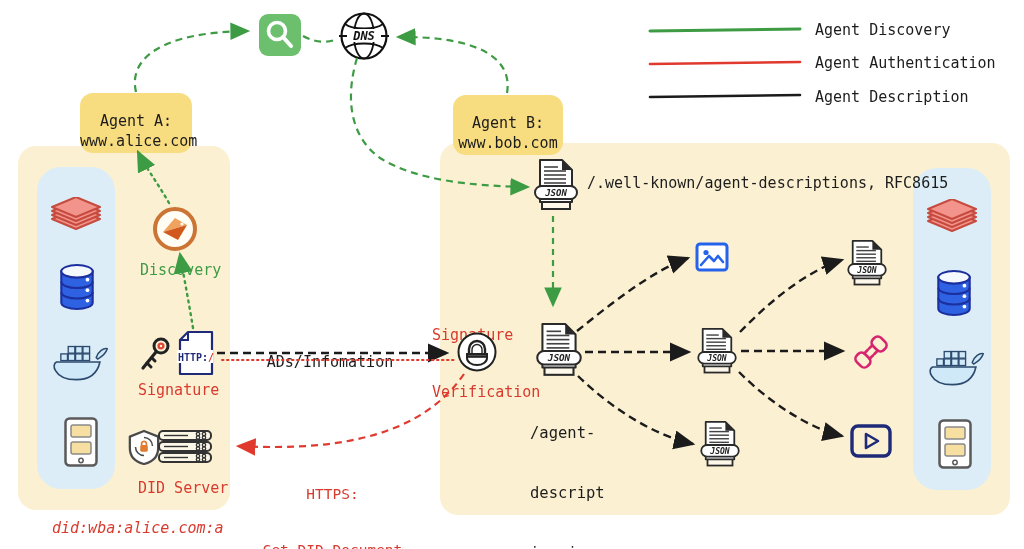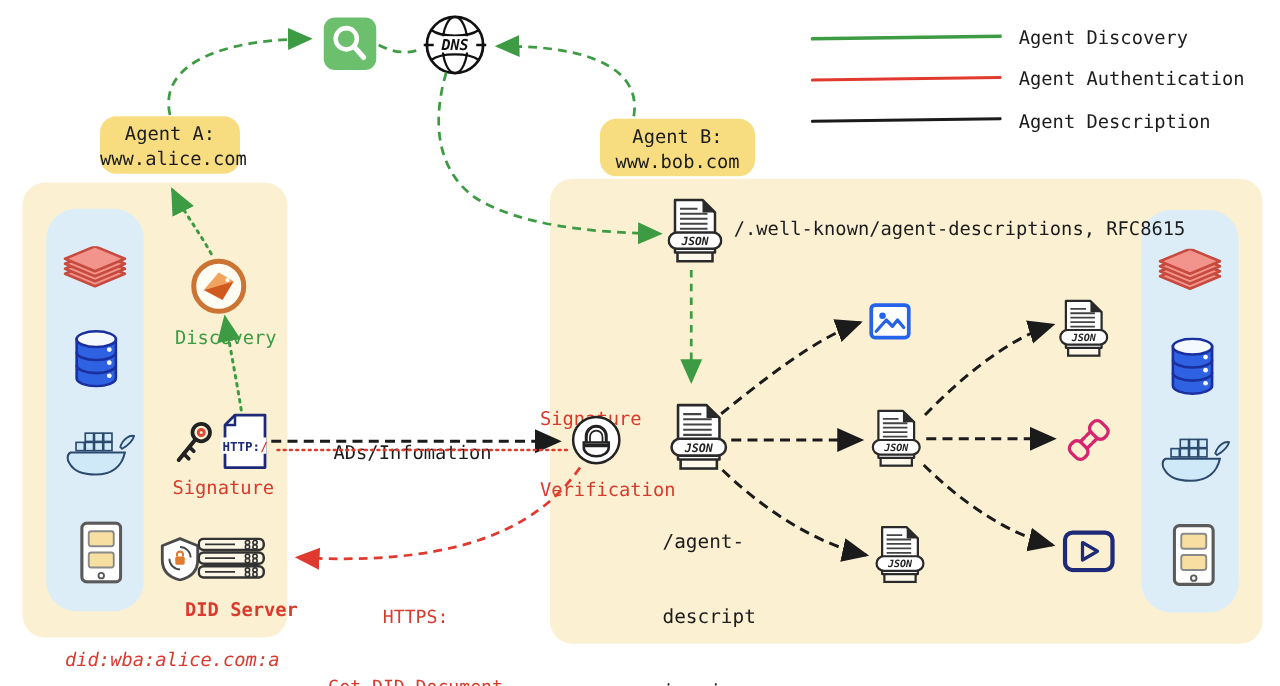--- a/index.html
+++ b/index.html
@@ -2,21 +2,21 @@
 <html><head>
 <meta charset="utf-8">
 <style>
   html,body{margin:0;padding:0;background:#fff;}
   #canvas{position:relative;width:1024px;height:549px;background:#ffffff;overflow:hidden;
           font-family:"DejaVu Sans Mono",monospace;}
   .abs{position:absolute;}
   .panel{background:#fbf1d2;border-radius:18px;}
   .sidebar{background:#dcedf7;border-radius:24px;}
   .tag{background:#f8dd80;border-radius:13px;text-align:center;
-       font-size:15px;line-height:20px;color:#1c1c1c;padding-top:4px;}
+       font-size:15px;line-height:20px;color:#1c1c1c;padding-top:18px;}
   .mono15{font-size:15px;color:#1c1c1c;white-space:pre;}
   .red{color:#d93a2e;}
   .green{color:#3d9b44;}
   .center{text-align:center;}
   svg{display:block;}
   #overlay{position:absolute;left:0;top:0;pointer-events:none;}
 </style>
 </head>
 <body>
 
@@ -24,21 +24,21 @@
 
   <div class="abs panel" style="left:18px;top:146px;width:212px;height:364px;"></div>
   <div class="abs panel" style="left:440px;top:143px;width:570px;height:372px;"></div>
   <div class="abs sidebar" style="left:37px;top:167px;width:78px;height:322px;"></div>
   <div class="abs sidebar" style="left:913px;top:168px;width:78px;height:322px;"></div>
 
   <div class="abs tag" style="left:80px;top:93px;width:112px;height:42px;">
     <div>Agent A:</div>
     <div>www.alice.com</div>
   </div>
-  <div class="abs tag" style="left:453px;top:95px;width:124px;height:42px;margin-left:27px;">
+  <div class="abs tag" style="left:453px;top:95px;width:110px;height:42px;">
     <div>Agent B:</div>
     <div>www.bob.com</div>
   </div>
 
   <svg class="abs" style="left:640px;top:14px;" width="170" height="100">
     <line x1="10" y1="17" x2="160" y2="15" stroke-width="3" stroke-linecap="round" stroke="#3d9b44"></line>
     <line x1="10" y1="50" x2="160" y2="48" stroke-width="2.6" stroke-linecap="round" stroke="#e03a2f"></line>
     <line x1="10" y1="83" x2="160" y2="81" stroke-width="2.6" stroke-linecap="round" stroke="#1b1b1b"></line>
   </svg>
   <div class="abs mono15" style="left:815px;top:21px;">Agent Discovery</div>
@@ -186,21 +186,21 @@
       <circle cx="40" cy="15" r="1.7"></circle>
         <circle cx="46" cy="15" r="1.7"></circle>
         <circle cx="40" cy="18.5" r="1.7"></circle>
         <circle cx="46" cy="18.5" r="1.7"></circle>
       <circle cx="40" cy="26" r="1.7"></circle>
         <circle cx="46" cy="26" r="1.7"></circle>
         <circle cx="40" cy="29.5" r="1.7"></circle>
         <circle cx="46" cy="29.5" r="1.7"></circle>
     </g>
   </svg>
-  <div class="abs mono15 red" style="left:148px;top:479px;font-weight:bold;">DID Server</div>
+  <div class="abs mono15 red" style="left:138px;top:479px;">DID Server</div>
   <div class="abs mono15 red" style="left:52px;top:519px;font-style:italic;">did:wba:alice.com:a</div>
 
   <div class="abs mono15 center" style="left:250px;top:310px;width:160px;line-height:21px;">
     <div>ADs/Infomation</div>
   </div>
   <div class="abs mono15 red" style="left:432px;top:288px;line-height:19px;">
     <div>Signature</div>
     <div>Verification</div>
   </div>
   <div class="abs mono15 red center" style="left:225px;top:448px;width:215px;line-height:18.5px;font-size:14.5px;">

